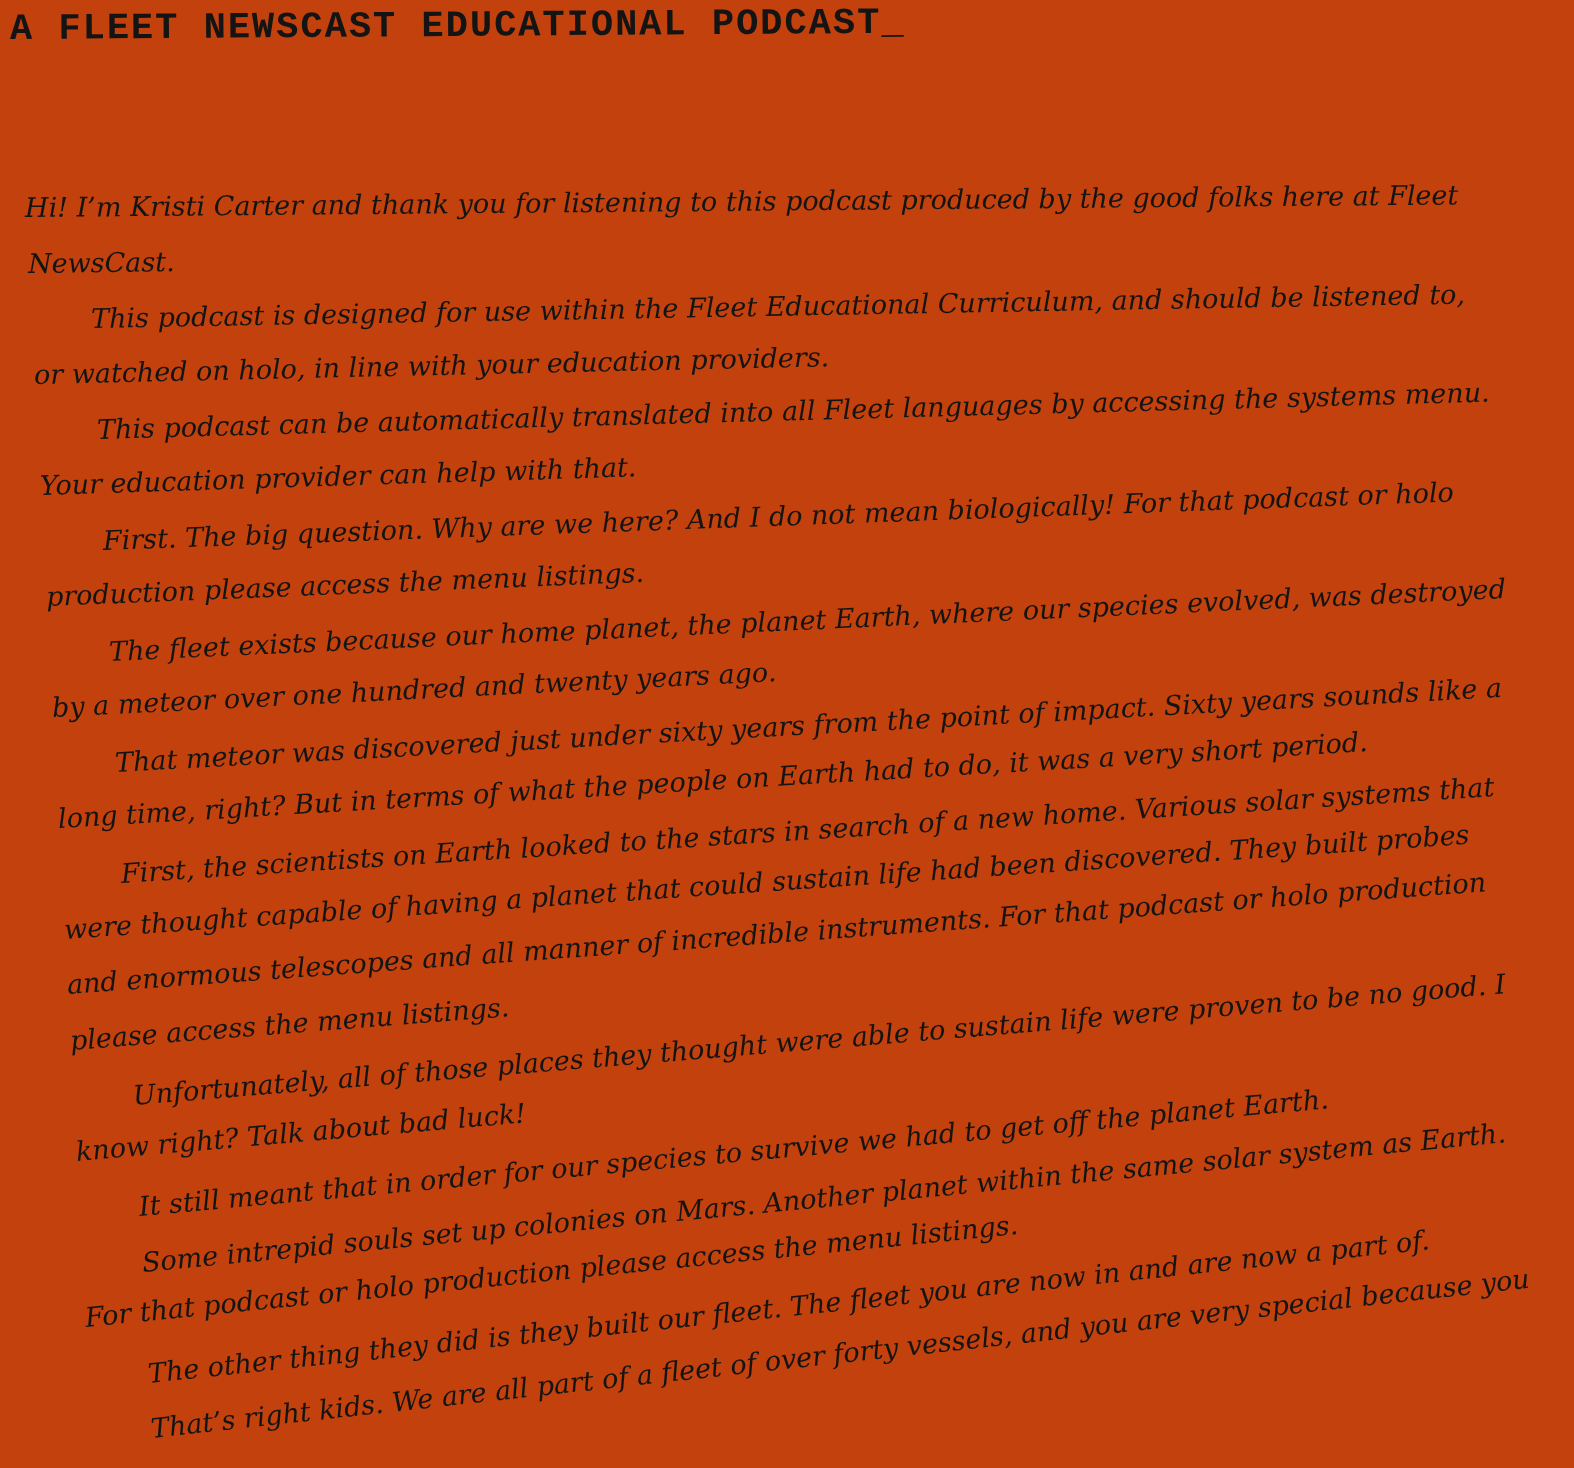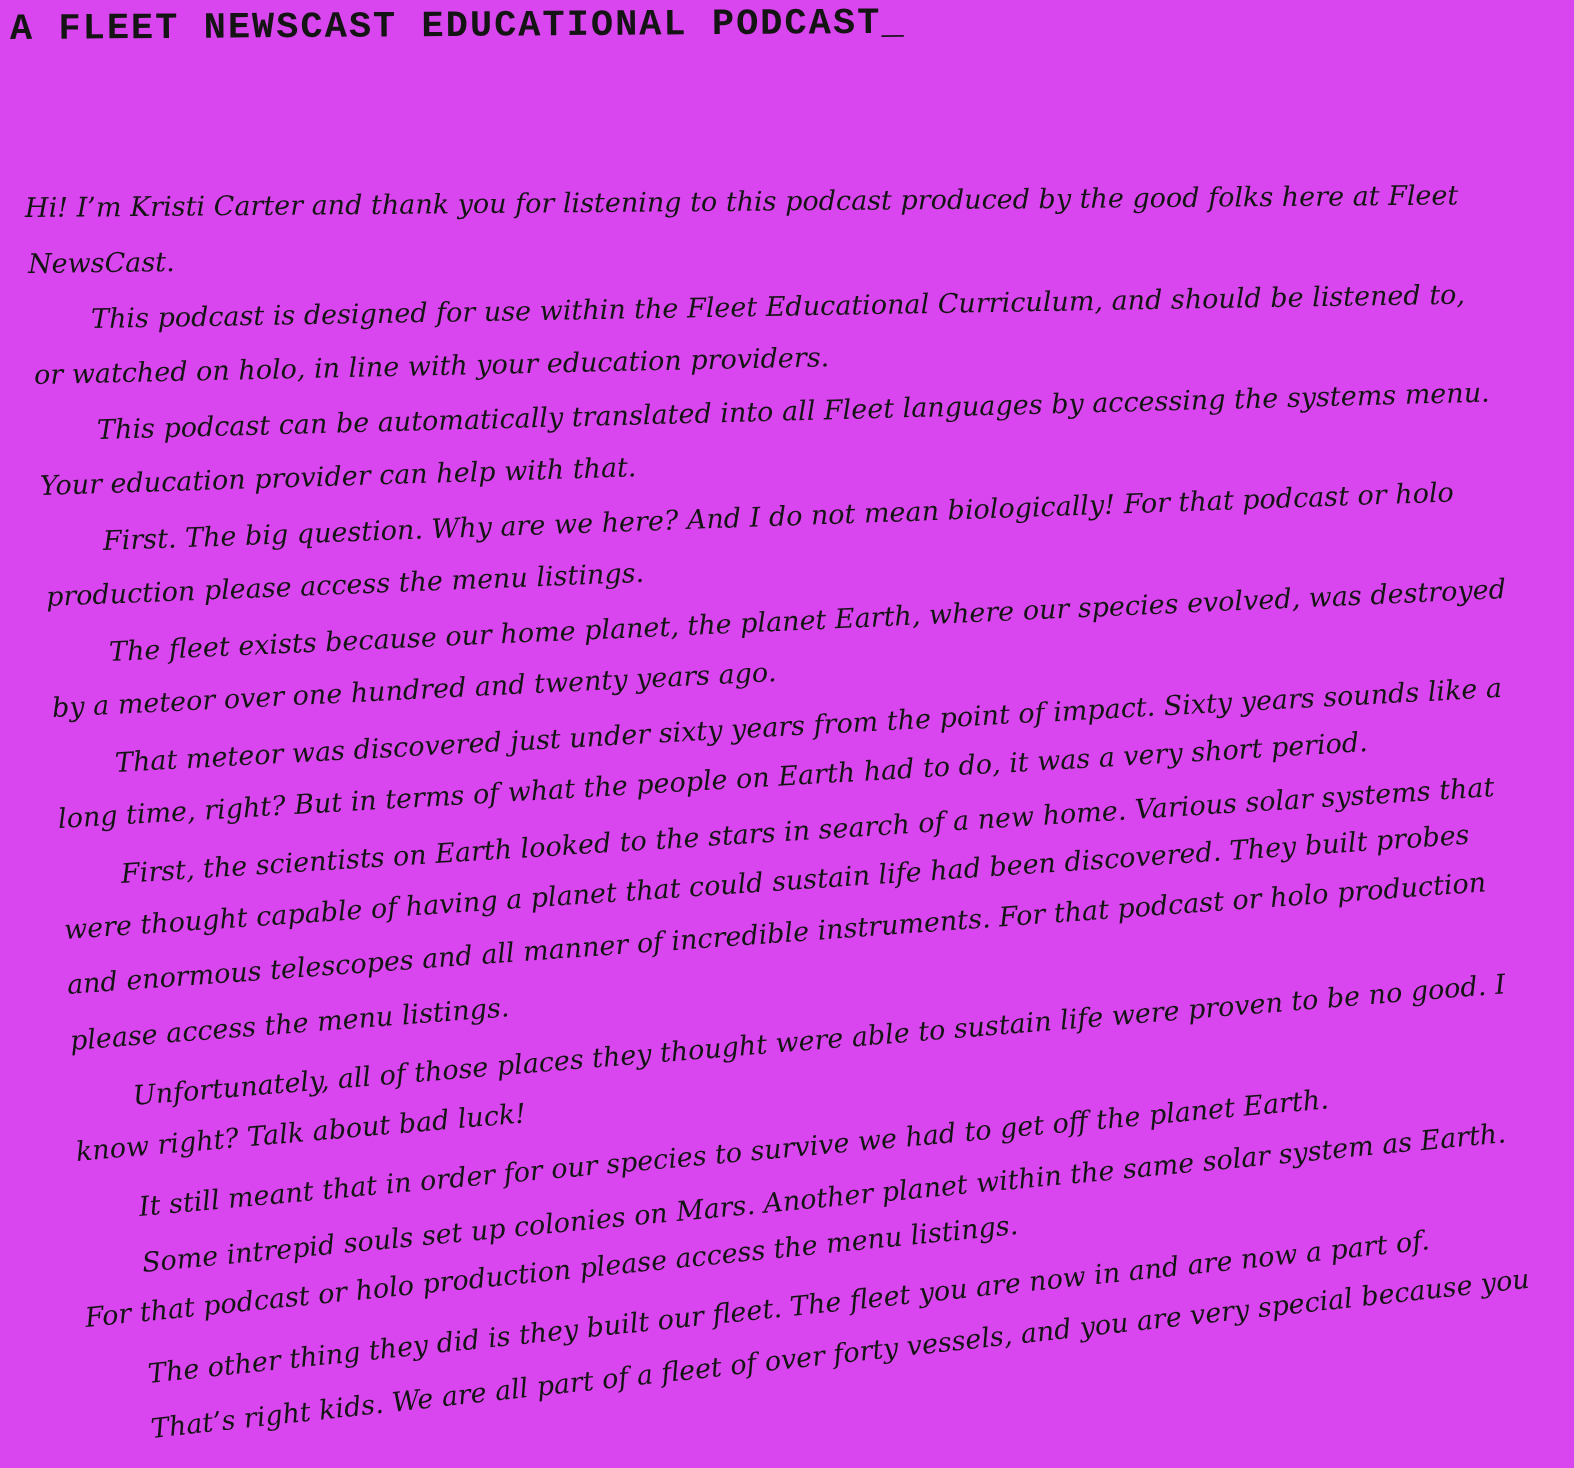--- a/index.html
+++ b/index.html
@@ -4,21 +4,21 @@
 <style>
   html, body {
     margin: 0;
     padding: 0;
     background: #ffffff;
   }
   .page {
     position: relative;
     width: 1574px;
     height: 1468px;
-    background: #d946ef;
+    background: #c2410c;
     overflow: hidden;
     font-family: "DejaVu Serif", serif;
   }
   .doc-title {
     position: absolute;
     top: 8px;
     left: 10px;
     margin: 0;
     font-family: "Liberation Mono", monospace;
     font-weight: bold;

